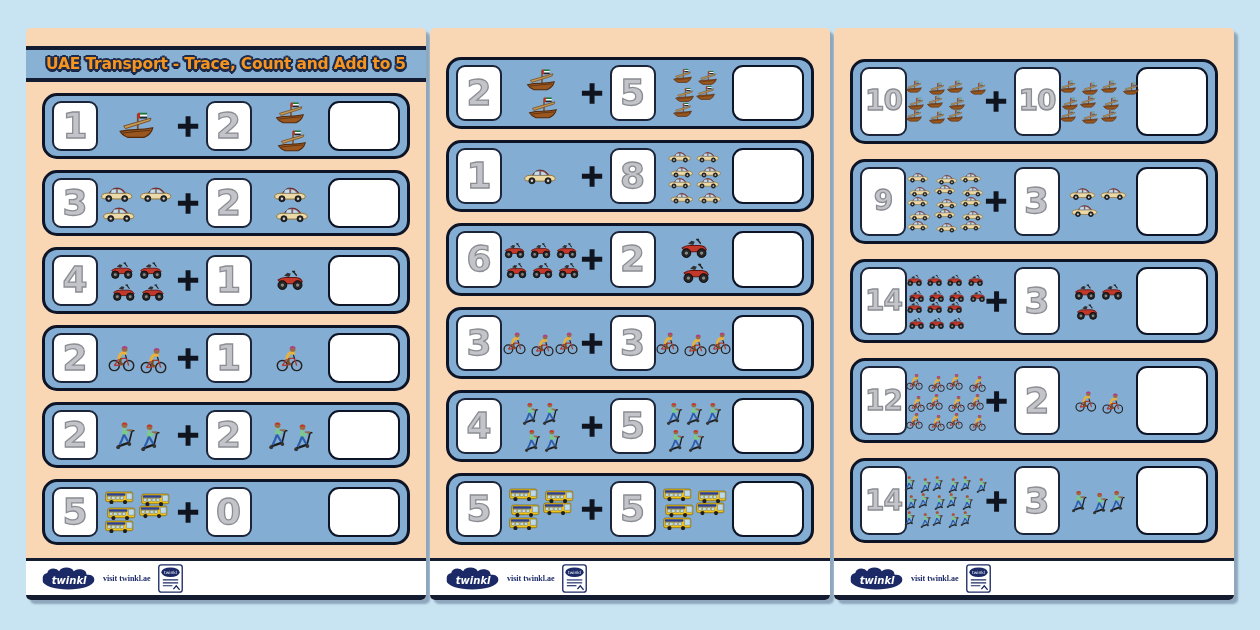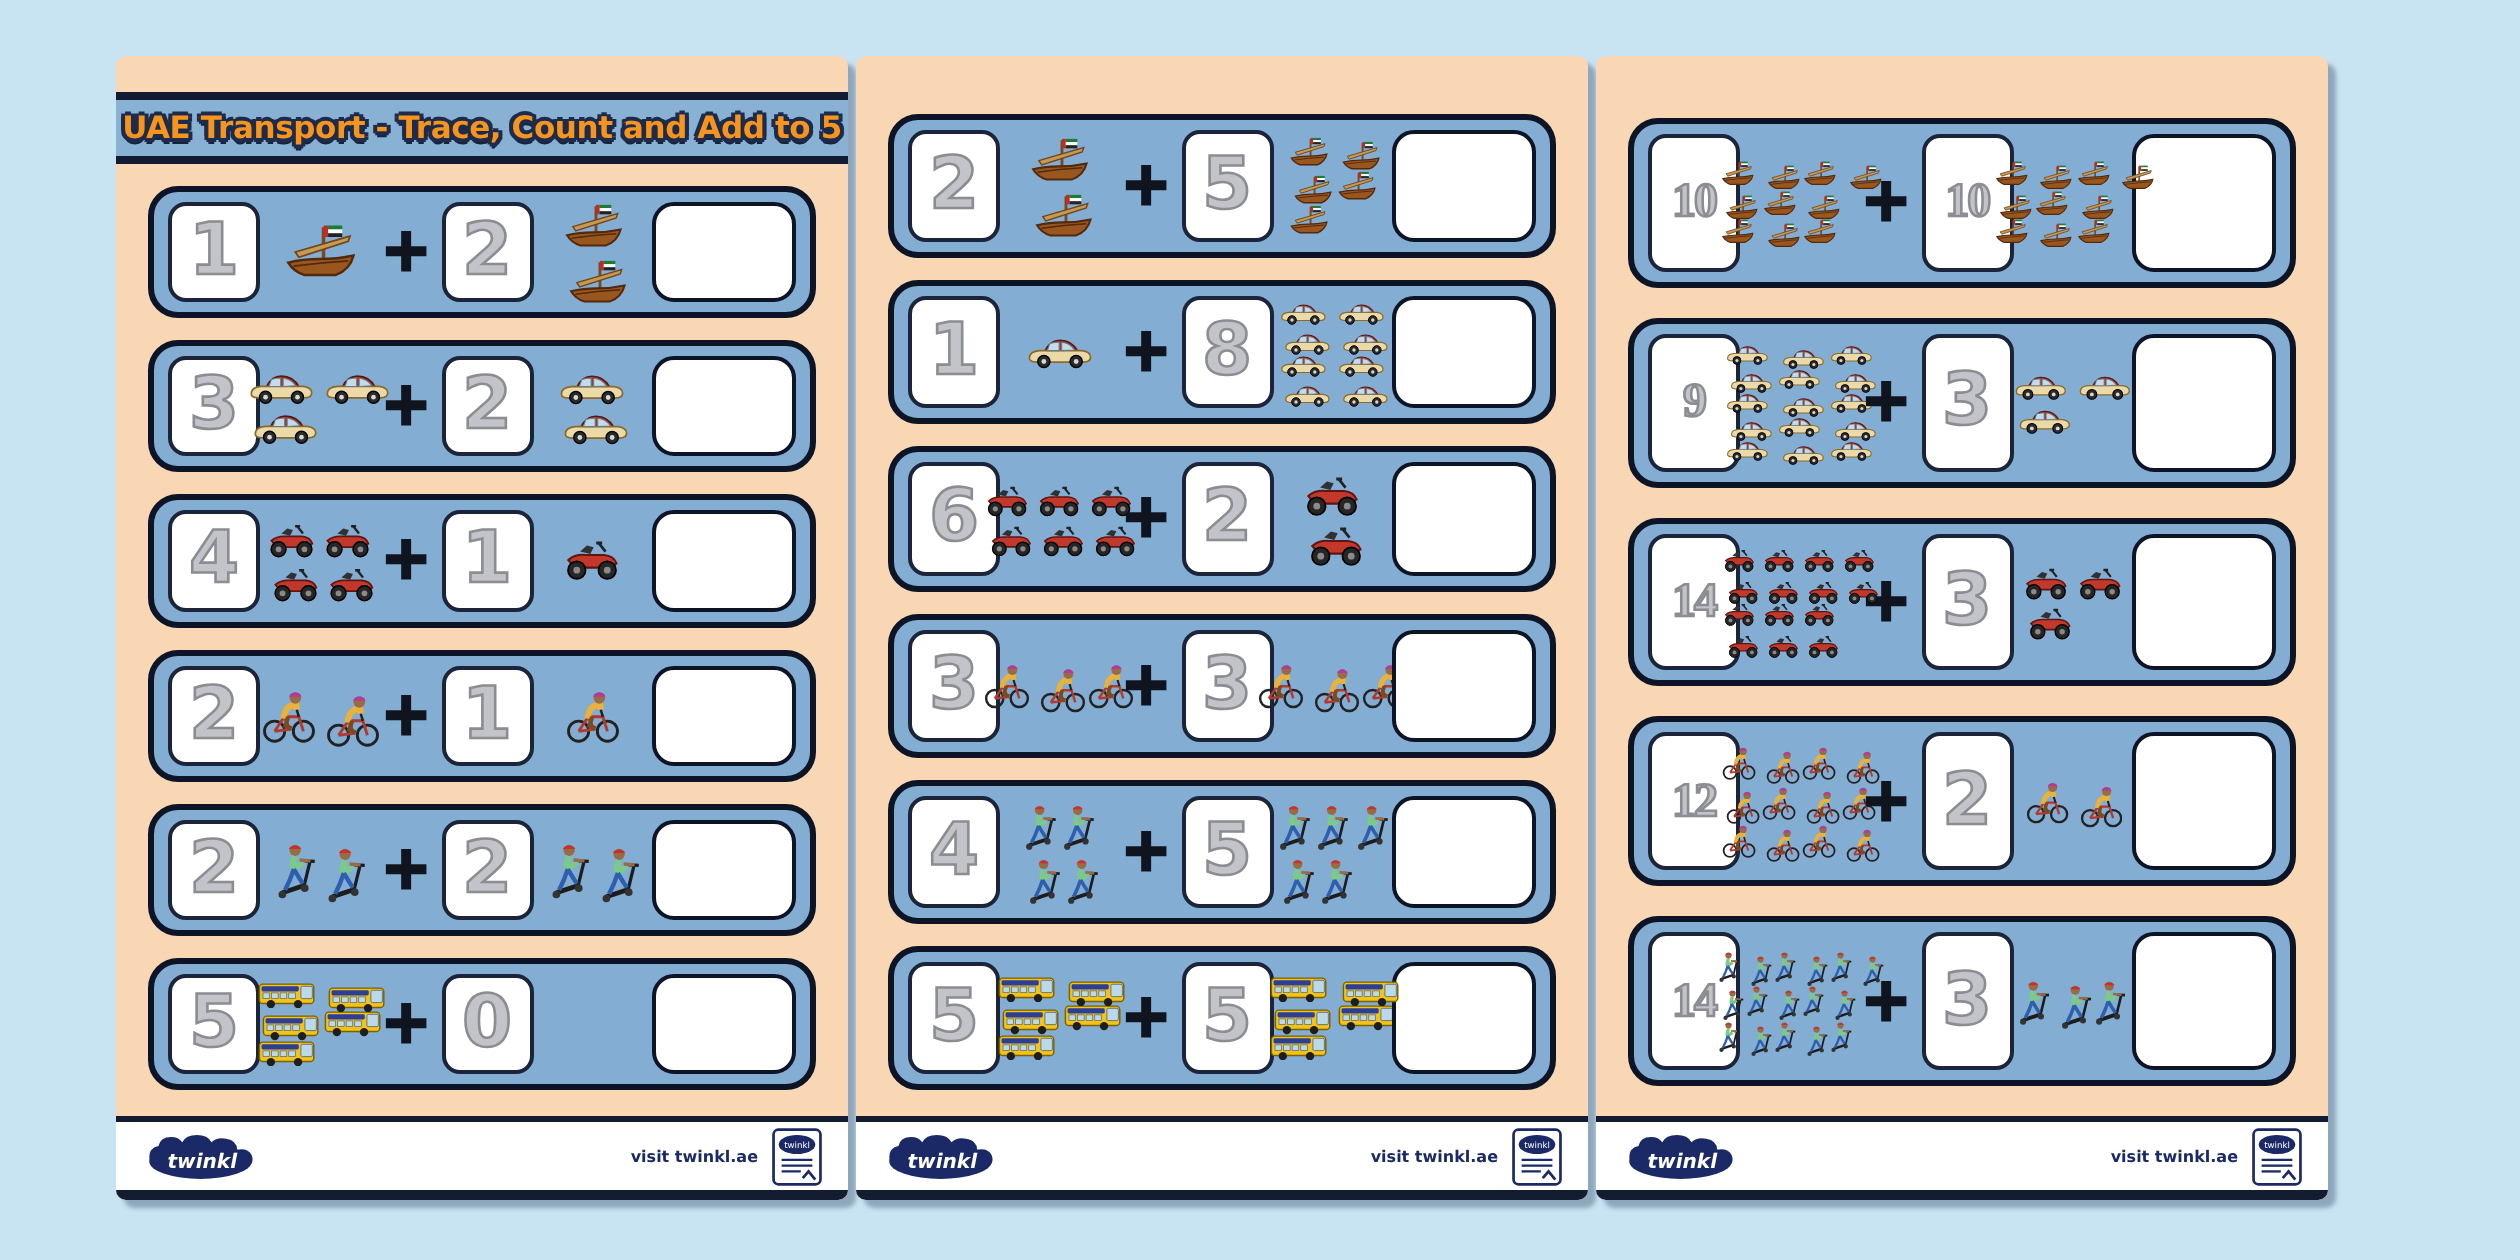--- a/index.html
+++ b/index.html
@@ -3,21 +3,21 @@
 <meta charset="utf-8">
 <style>
   :root{
     --canvas-bg:#c8e3f1; --page-bg:#f9d7b4; --header-bg:#88b1d4;
     --row-bg:#83add2; --navy:#131c31; --orange:#f7941d;
     --trace:#c2c4c9; --trace-edge:#8b8d92; --brand:#1b2a66;
   }
   *{box-sizing:border-box; margin:0; padding:0;}
   html,body{width:1260px;height:630px;overflow:hidden;}
   body{font-family:"DejaVu Sans",sans-serif; background:var(--canvas-bg);}
-  .canvas{position:relative;width:1132px;height:630px;padding:28px 0 0 26px;margin-left:32px;}
+  .canvas{position:relative;width:1260px;height:630px;padding:28px 0 0 26px;}
   .pages{display:flex;gap:4px;}
   .page{
     width:400px;height:572px;background:var(--page-bg);
     border-radius:5px;display:flex;flex-direction:column;
     box-shadow:4px 4px 2px rgba(96,118,146,.55);
     overflow:hidden;
   }
   .top-strip{height:18px;flex:0 0 auto;}
   .page-header{
     flex:0 0 auto;height:36px;background:var(--header-bg);
@@ -40,37 +40,37 @@
   .numbox{
     flex:0 0 auto;align-self:stretch;margin:5px 0;min-width:46px;padding:0 3px;
     background:#fff;border:2.6px solid #1b2438;border-radius:9px;
     display:flex;align-items:center;justify-content:center;
   }
   .trace{
     font-weight:bold;color:var(--trace);
     -webkit-text-stroke:1.3px var(--trace-edge);
     font-size:36px;line-height:1;
   }
-  .trace.two{font-size:24px;letter-spacing:-1px;font-family:Liberation Serif, serif;}
+  .trace.two{font-size:28px;letter-spacing:-1px;}
   .grp{flex:1 1 0;min-width:0;display:flex;align-items:center;justify-content:center;overflow:visible;}
   .icon-grid{display:grid;grid-auto-flow:column;gap:1px 3px;align-items:center;justify-items:center;}
   .icon-grid svg{display:block;}
   .icon-grid svg.offset{transform:translate(2px,2px);}
   .plus{
     flex:0 0 auto;font-size:30px;font-weight:900;color:#10141f;line-height:1;
     -webkit-text-stroke:1.5px #10141f;padding:0 1px;
   }
   .answer{
     flex:0 0 auto;align-self:stretch;margin:5px 0;width:72px;
     background:#fff;border:2.8px solid #0d1426;border-radius:11px;
   }
   .page-footer{
     flex:0 0 auto;height:42px;background:#ffffff;
     border-top:3px solid var(--navy);border-bottom:5px solid var(--navy);
-    display:flex;align-items:center;justify-content:space-between;padding:0 13px;
+    display:flex;align-items:center;padding:0 13px;font-family:Liberation Serif, serif;
   }
   .logo{width:64px;height:27px;}
   .visit-wrap{display:flex;align-items:center;gap:7px;}
   .visit{font-size:8px;font-weight:bold;color:var(--brand);}
   .badge{width:25px;height:29px;}
 </style>
 </head>
 <body>
 
 <svg width="0" height="0" style="position:absolute" aria-hidden="true">

